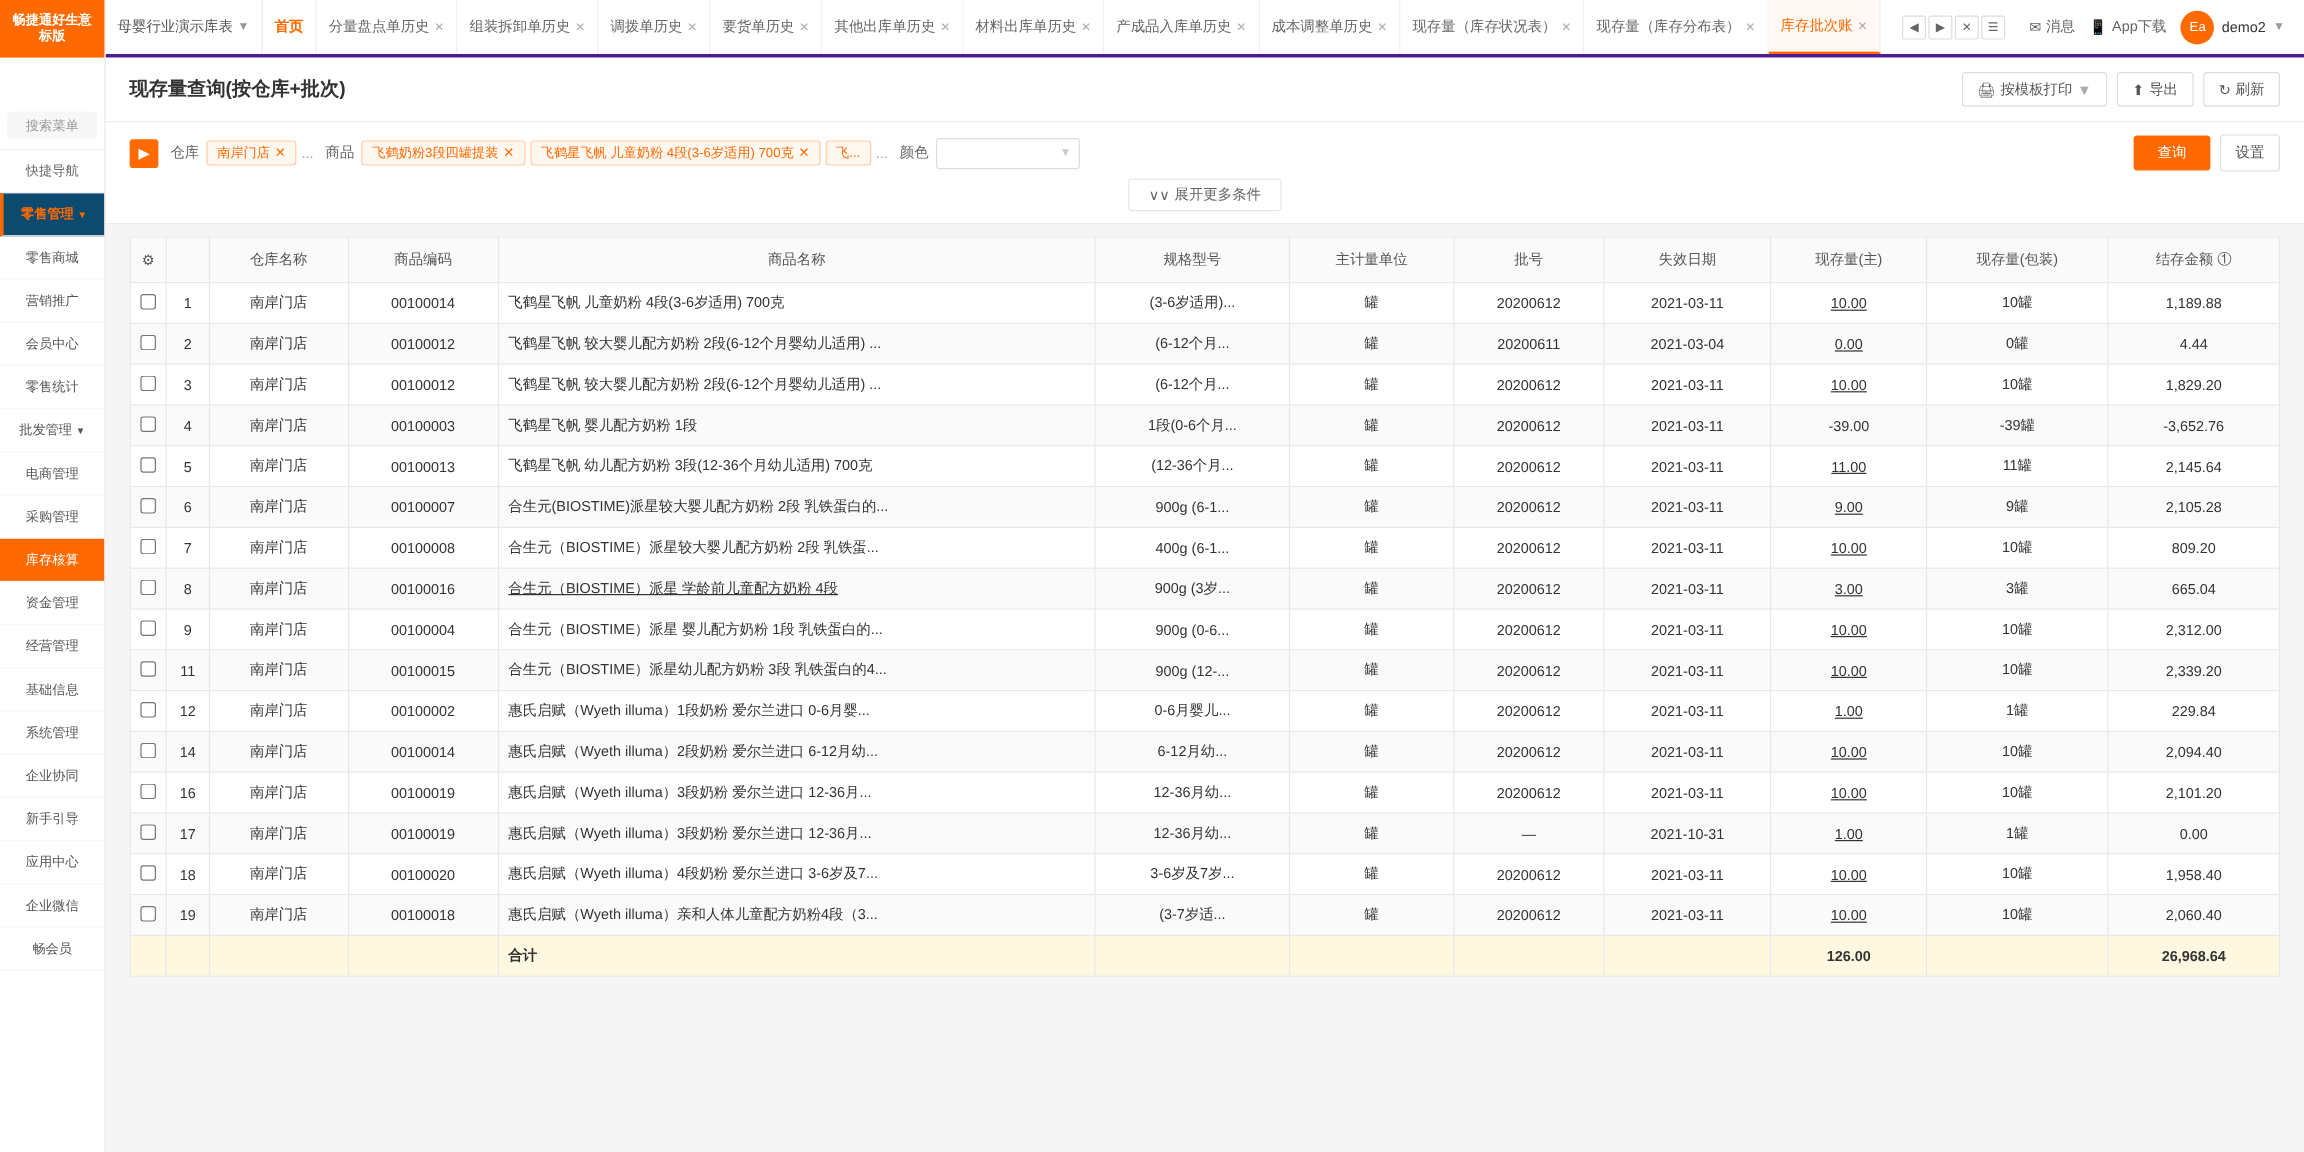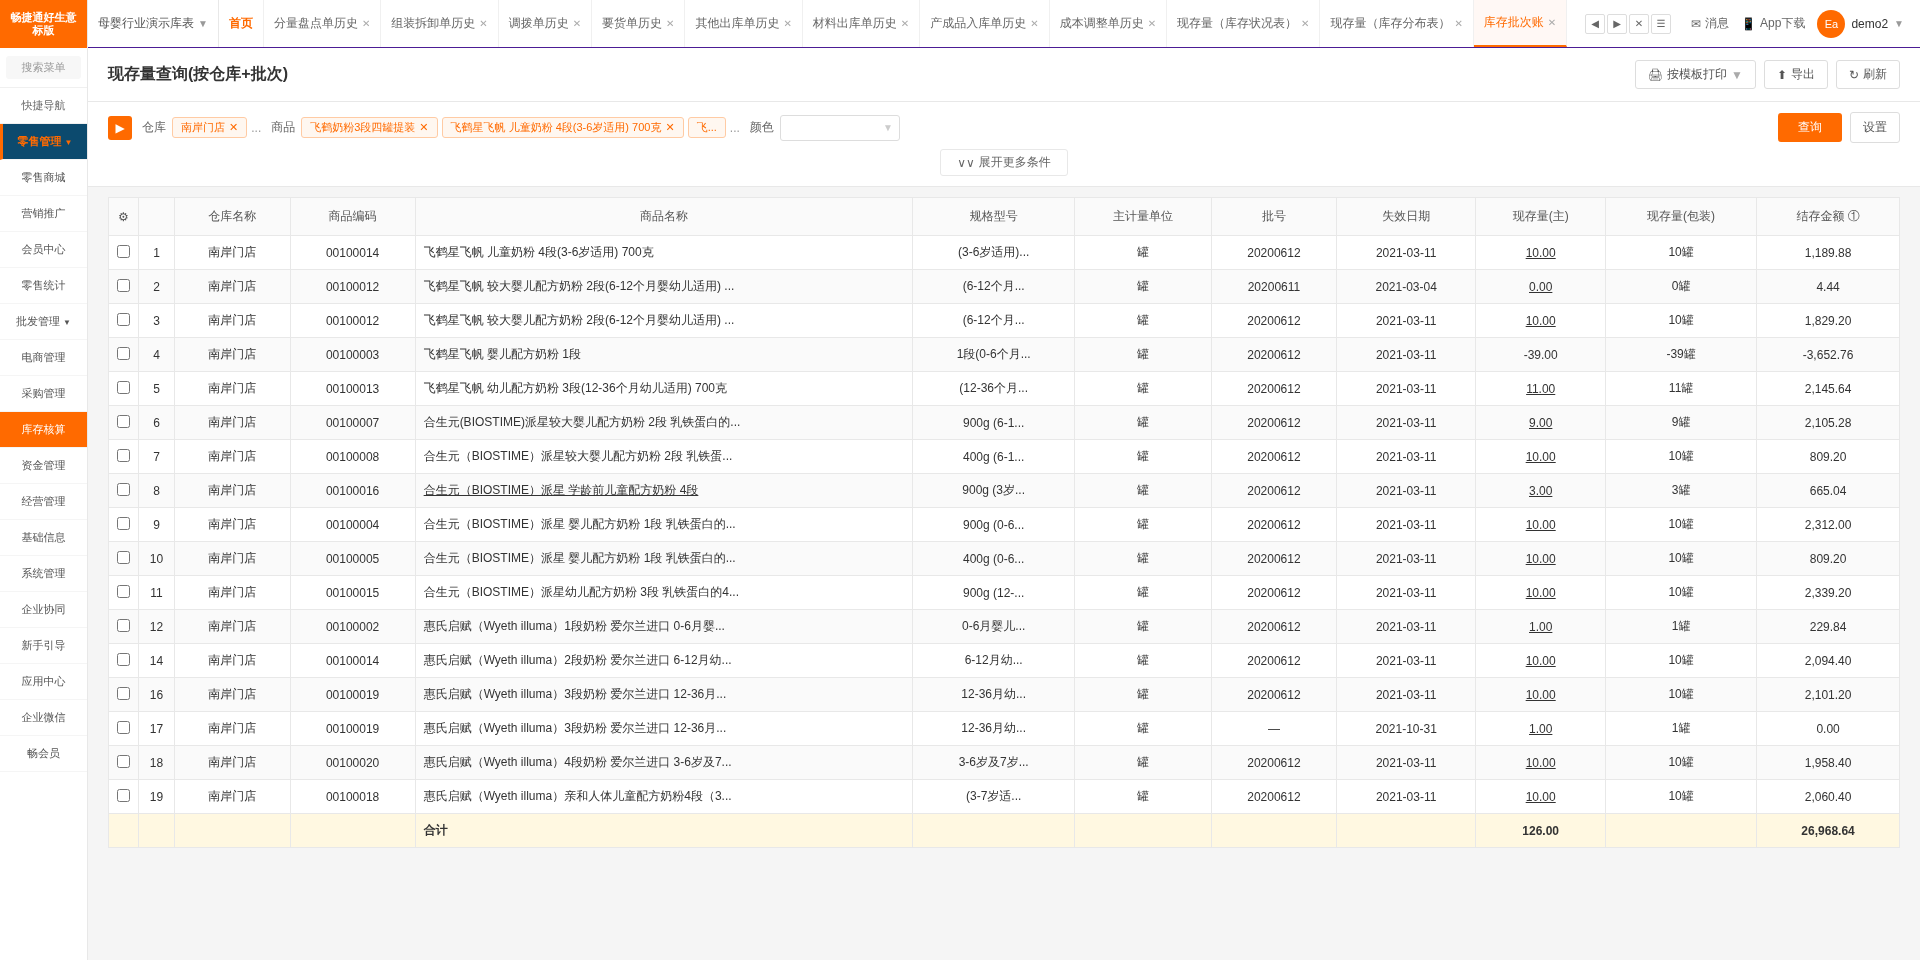--- a/index.html
+++ b/index.html
@@ -2,34 +2,34 @@
 <html><head>
   <meta charset="utf-8">
   <style>
     * { margin: 0; padding: 0; box-sizing: border-box; }
     body { font-family: 'Microsoft YaHei', Arial, sans-serif; font-size: 12px; background: #f5f5f5; color: #333; width: 1920px; height: 960px; overflow: hidden; display: flex; }
 
     
     .sidebar { width: 88px; background: #fff; display: flex; flex-direction: column; border-right: 1px solid #e8e8e8; flex-shrink: 0; }
     .sidebar-logo { background: #ff6a00; height: 48px; display: flex; align-items: center; justify-content: center; flex-direction: column; padding: 4px; }
     .sidebar-logo-text { color: #fff; font-size: 11px; font-weight: bold; line-height: 1.2; text-align: center; }
-    .sidebar-search { padding: 8px 6px; border-bottom: 1px solid #f0f0f0; }
+    .sidebar-search { padding: 8px 6px; border-bottom: 1px solid #f0f0f0; margin-top: 37px; }
     .sidebar-search div { background: #f7f7f7; border-radius: 3px; padding: 4px 6px; color: #999; font-size: 11px; text-align: center; cursor: pointer; }
     .sidebar-nav { padding: 6px; border-bottom: 1px solid #f0f0f0; }
     .sidebar-nav div { text-align: center; color: #666; font-size: 11px; padding: 4px 0; cursor: pointer; }
     .sidebar-menu { flex: 1; overflow-y: auto; }
     .sidebar-menu-item { padding: 10px 0; text-align: center; font-size: 11px; color: #555; cursor: pointer; border-bottom: 1px solid #f5f5f5; position: relative; }
     .sidebar-menu-item.active { background: #ff6a00; color: #fff; }
     .sidebar-menu-item .arrow { display: inline-block; font-size: 8px; }
 
     
     .main { flex: 1; display: flex; flex-direction: column; overflow: hidden; }
 
     
-    .top-nav { height: 48px; background: #fff; display: flex; align-items: center; border-bottom: 1px solid #4c1d95; padding: 0; flex-shrink: 0; }
+    .top-nav { height: 48px; background: #fff; display: flex; align-items: center; border-bottom: 3px solid #4c1d95; padding: 0; flex-shrink: 0; }
     .top-nav-tabs { display: flex; align-items: center; flex: 1; overflow: hidden; height: 100%; }
     .top-nav-tab { padding: 0 10px; height: 100%; display: flex; align-items: center; font-size: 12px; color: #666; cursor: pointer; white-space: nowrap; border-right: 1px solid #f0f0f0; position: relative; flex-shrink: 0; }
     .top-nav-tab.home { color: #ff6a00; font-weight: bold; }
     .top-nav-tab .close-x { margin-left: 4px; color: #aaa; font-size: 10px; }
     .top-nav-tab.active { color: #ff6a00; background: #fff8f5; border-bottom: 2px solid #ff6a00; }
     .top-nav-right { display: flex; align-items: center; gap: 12px; padding: 0 16px; flex-shrink: 0; }
     .top-nav-right .msg { color: #666; font-size: 12px; cursor: pointer; display: flex; align-items: center; gap: 4px; }
     .top-nav-right .app { color: #666; font-size: 12px; cursor: pointer; display: flex; align-items: center; gap: 4px; }
     .top-nav-right .user { display: flex; align-items: center; gap: 6px; cursor: pointer; }
     .user-avatar { width: 28px; height: 28px; border-radius: 50%; background: #ff6a00; display: flex; align-items: center; justify-content: center; color: #fff; font-size: 11px; }
@@ -425,34 +425,20 @@
               <td style="max-width: 100px; overflow: hidden; text-overflow: ellipsis; white-space: nowrap;">900g (0-6...</td>
               <td>罐</td>
               <td>20200612</td>
               <td>2021-03-11</td>
               <td class="link-val">10.00</td>
               <td>10罐</td>
               <td>2,312.00</td>
             </tr>
             <tr>
               <td><input type="checkbox" style=""></td>
-              <td class="row-num">10</td>
-              <td>南岸门店</td>
-              <td>00100005</td>
-              <td style="text-align: left; max-width: 280px; overflow: hidden; text-overflow: ellipsis; white-space: nowrap;">合生元（BIOSTIME）派星 婴儿配方奶粉 1段 乳铁蛋白的...</td>
-              <td style="max-width: 100px; overflow: hidden; text-overflow: ellipsis; white-space: nowrap;">400g (0-6...</td>
-              <td>罐</td>
-              <td>20200612</td>
-              <td>2021-03-11</td>
-              <td class="link-val">10.00</td>
-              <td>10罐</td>
-              <td>809.20</td>
-            </tr>
-            <tr>
-              <td><input type="checkbox" style=""></td>
               <td class="row-num">11</td>
               <td>南岸门店</td>
               <td>00100015</td>
               <td style="text-align: left; max-width: 280px; overflow: hidden; text-overflow: ellipsis; white-space: nowrap;">合生元（BIOSTIME）派星幼儿配方奶粉 3段 乳铁蛋白的4...</td>
               <td style="max-width: 100px; overflow: hidden; text-overflow: ellipsis; white-space: nowrap;">900g (12-...</td>
               <td>罐</td>
               <td>20200612</td>
               <td>2021-03-11</td>
               <td class="link-val">10.00</td>
               <td>10罐</td>

